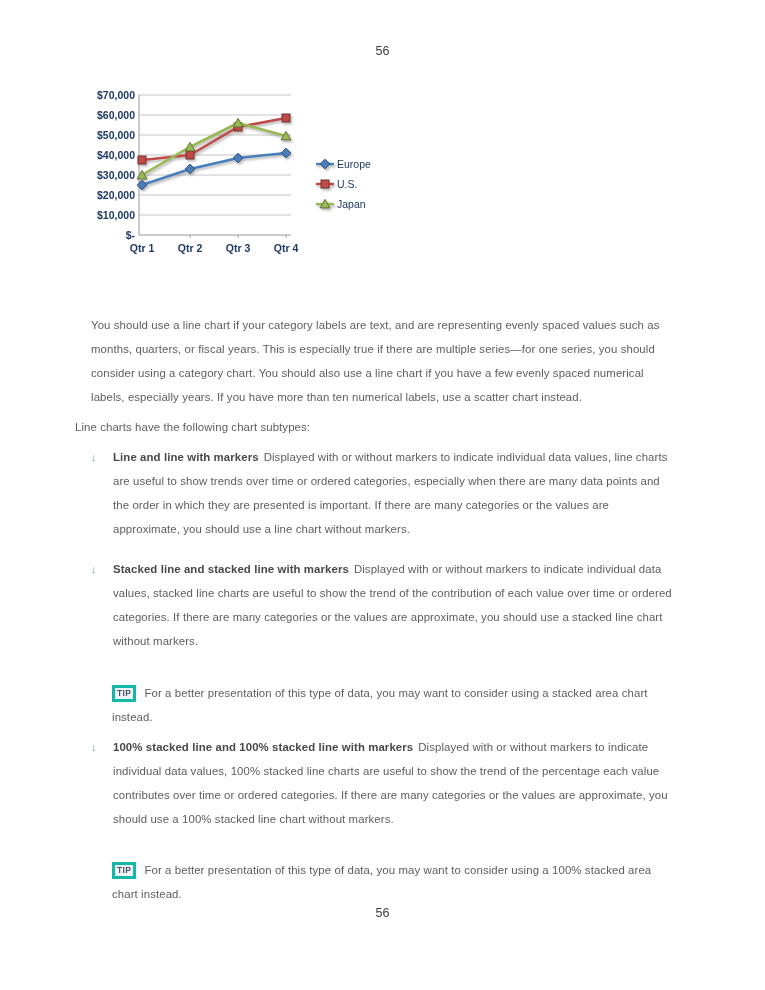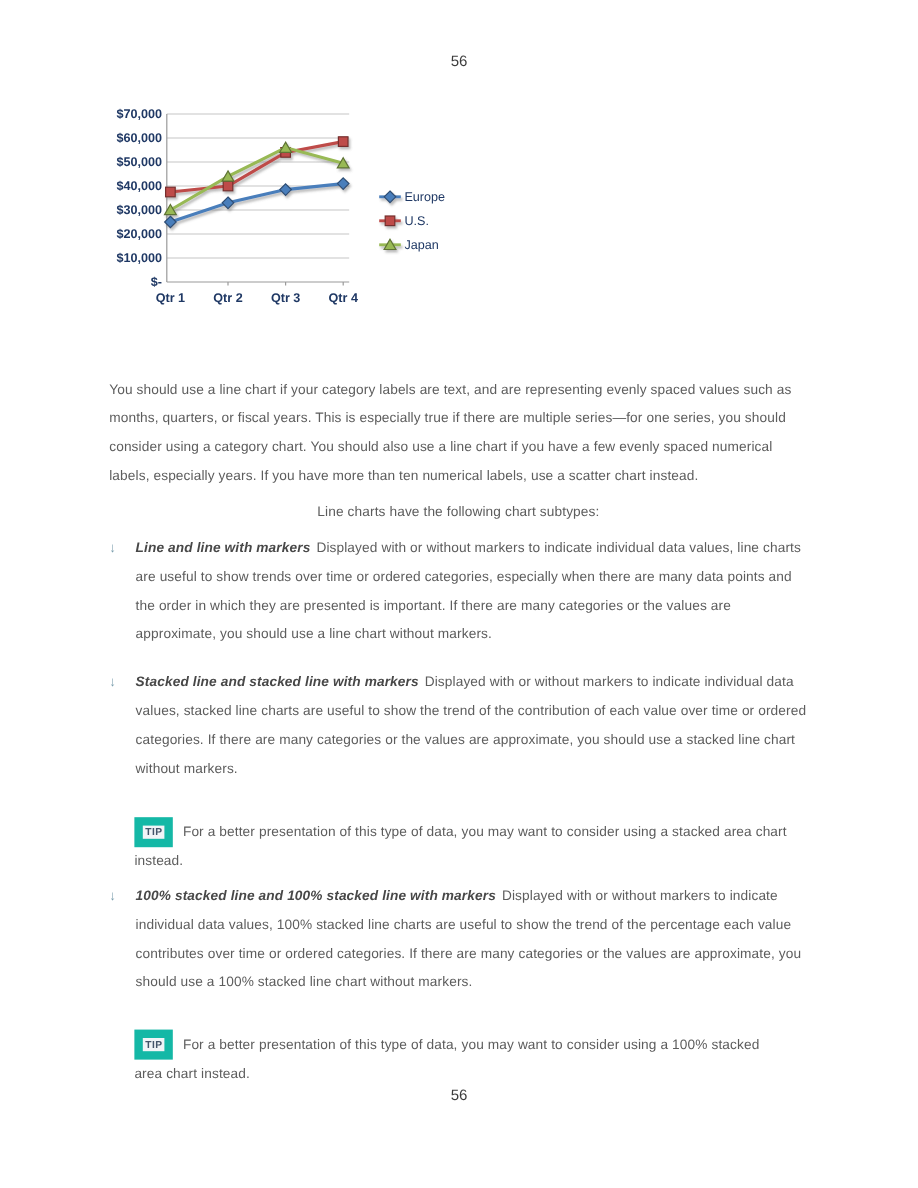--- a/index.html
+++ b/index.html
@@ -17,36 +17,36 @@
   .pagenum.top{top:44px;}
   .pagenum.bottom{top:906px;}
   .chart-wrap{position:absolute;left:86px;top:86px;width:300px;height:185px;}
   svg text.ax{font-family:"Liberation Sans",sans-serif;font-size:10.5px;font-weight:bold;fill:#1f3864;}
   svg text.leg{font-family:"Liberation Sans",sans-serif;font-size:10.5px;fill:#1f3864;}
   .body-text{
     position:absolute;
     font-size:11.4px;line-height:24px;color:#5d5d5d;letter-spacing:.1px;
   }
   .intro{left:91px;top:302px;width:582px;}
-  .subtitle{left:91px;top:404px;width:582px;text-align:center;}
+  .subtitle{left:75px;top:404px;width:582px;}
   .bullet{display:flex;}
   .bullet .arrow{
     flex:none;width:22px;color:#7c9fae;font-size:11px;line-height:24px;
   }
   .bullet .btext{flex:1;}
   .bullet1{left:91px;top:445px;width:582px;}
   .bullet2{left:91px;top:557px;width:582px;}
   .bullet3{left:91px;top:735px;width:582px;}
   .tip{left:112px;top:670px;width:545px;}
   .tip2pos{top:847px;}
-  .b{font-weight:bold;color:#484848;margin-right:5px;font-style:italic;}
+  .b{font-weight:bold;color:#484848;margin-right:5px;}
   .tipbadge{
     display:inline-block;
     font-size:8.5px;font-weight:bold;color:#44546a;
-    border:7px solid #14b8a6;background:#f1f4f7;
+    border:3px solid #14b8a6;background:#f1f4f7;
     padding:0 2px;line-height:11px;letter-spacing:.4px;
     vertical-align:1px;margin-right:8px;
   }
 </style>
 </head>
 <body>
 
 <div class="page">
 
   <div class="pagenum top">56</div>

